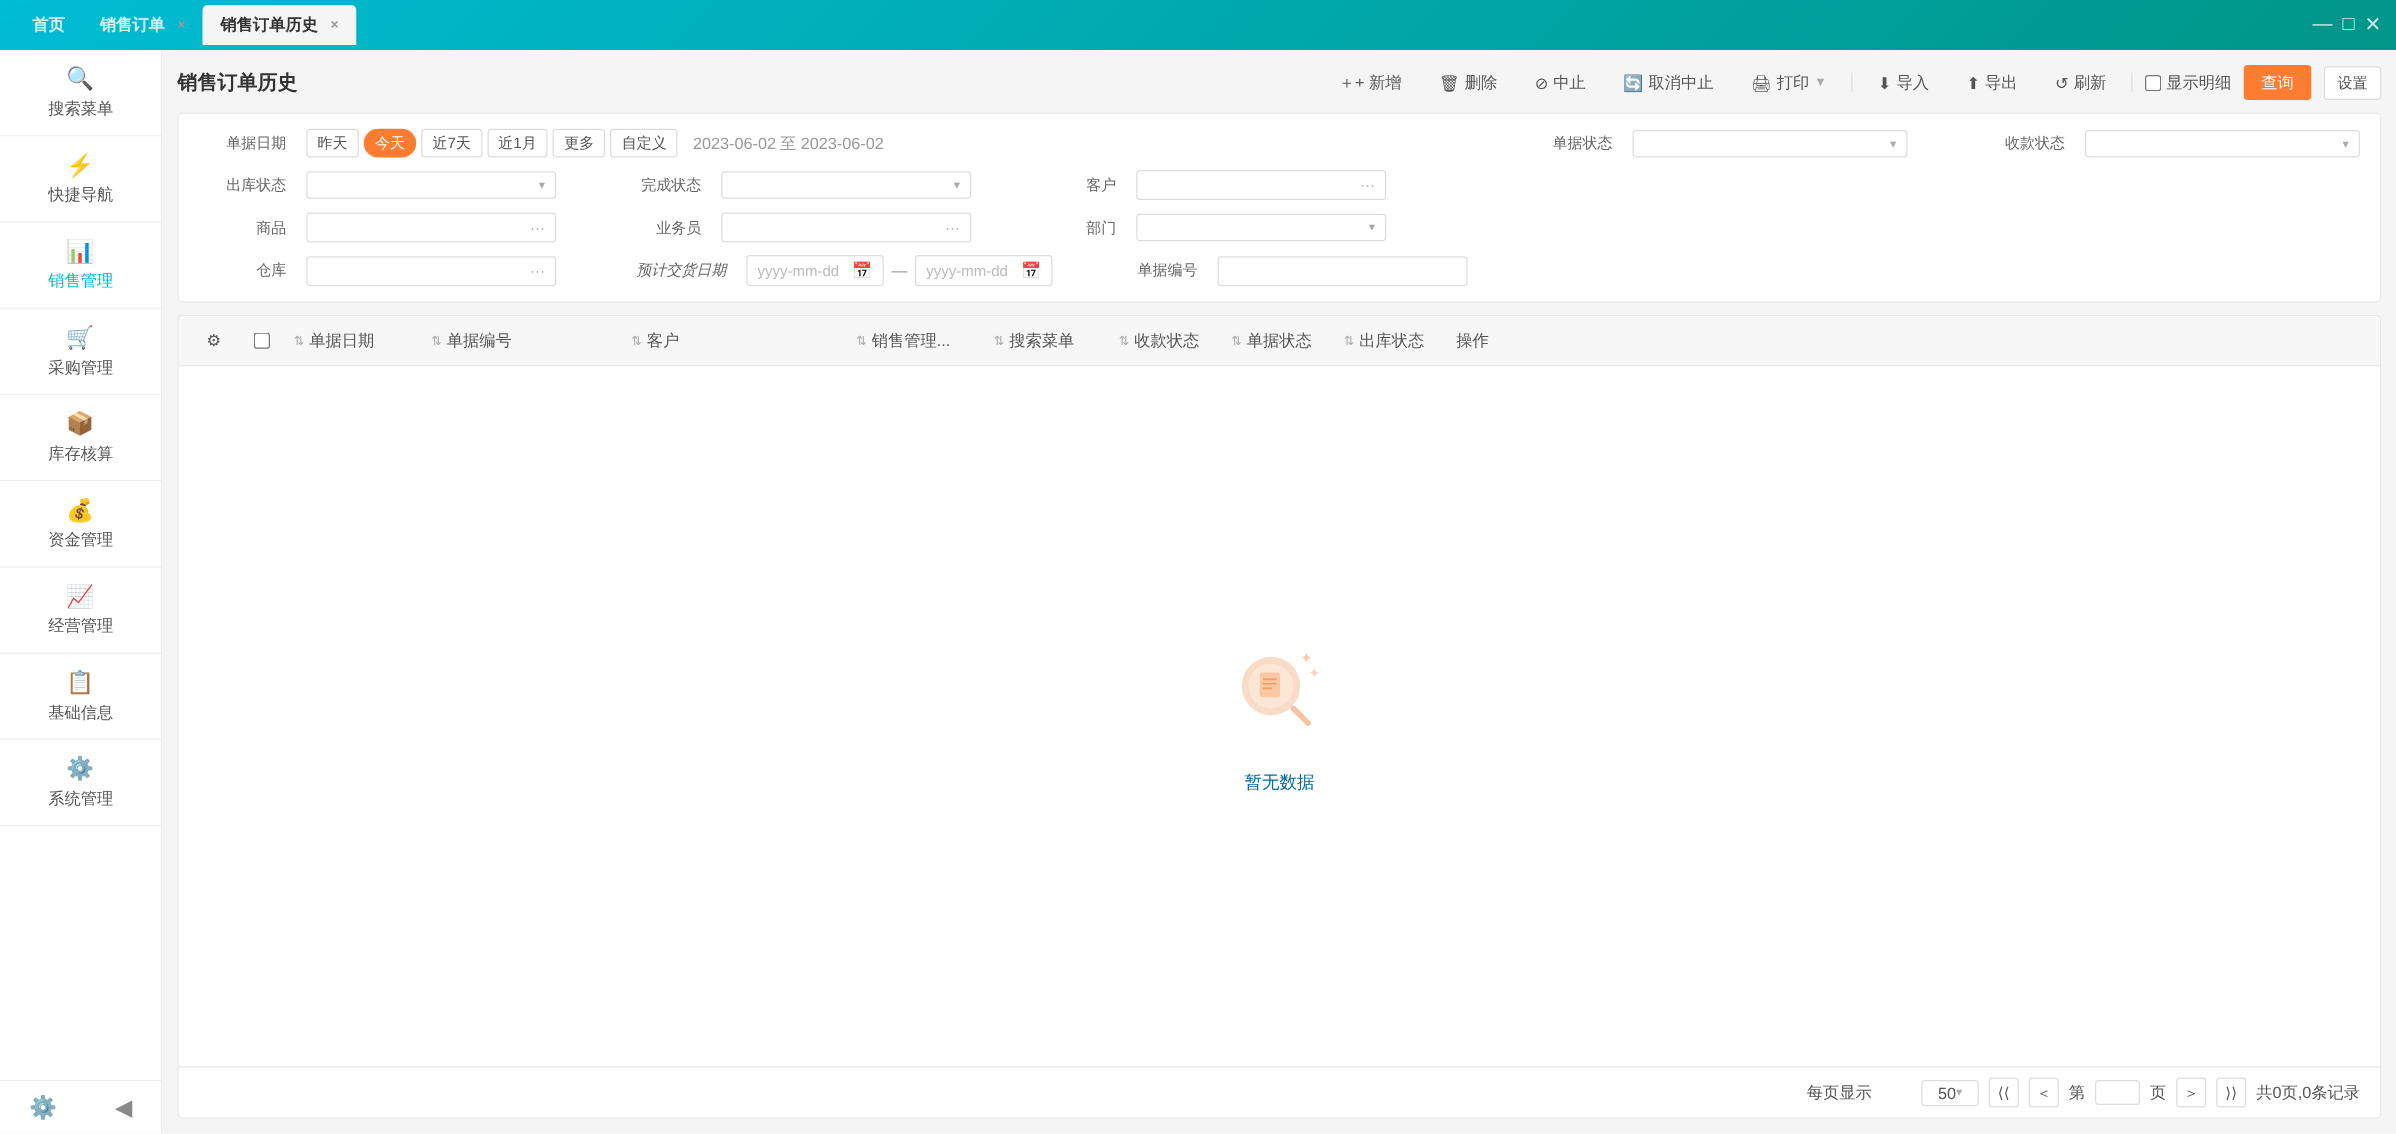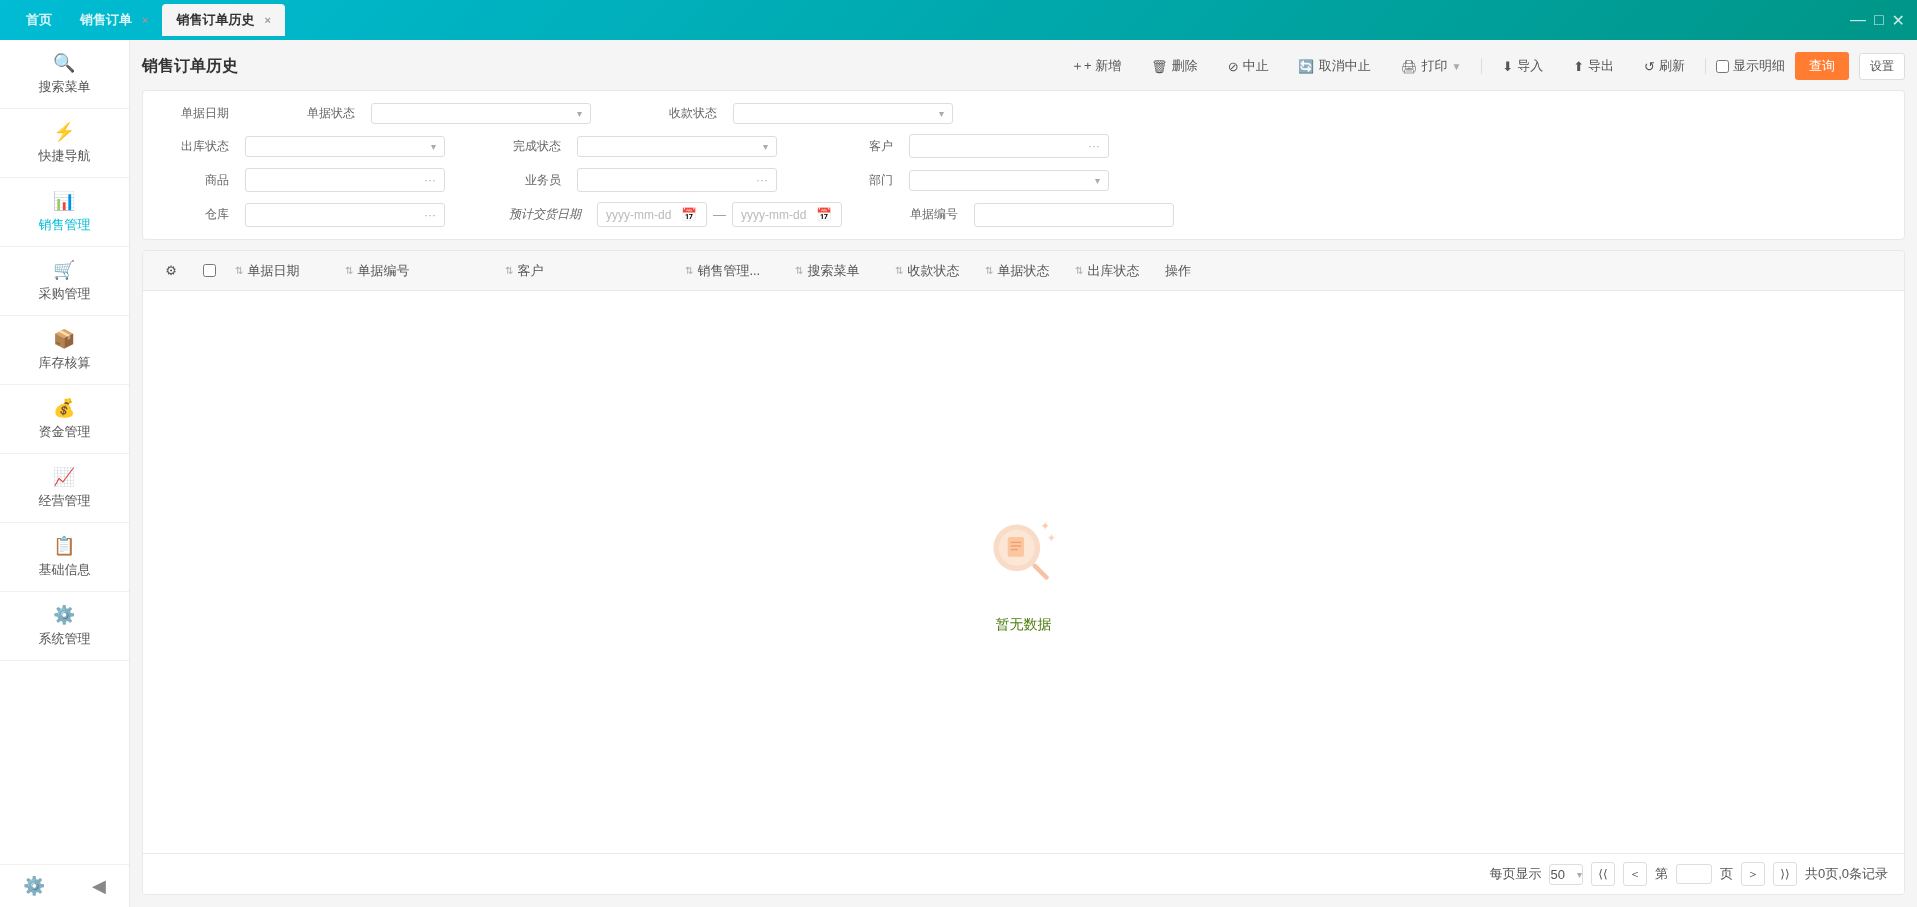--- a/index.html
+++ b/index.html
@@ -301,21 +301,21 @@
 
     .empty-state {
       flex: 1;
       display: flex;
       flex-direction: column;
       align-items: center;
       justify-content: center;
       gap: 16px;
     }
     .empty-text {
-      color: #4d7c0f;
+      color: #0369a1;
       font-size: 14px;
     }
 
     
     .empty-illustration {
       width: 90px;
       height: 90px;
       position: relative;
     }
     .empty-illustration svg { width: 100%; height: 100%; }
@@ -328,26 +328,27 @@
       align-items: center;
       justify-content: flex-end;
       gap: 8px;
       background: #fff;
       font-size: 12px;
       color: #555;
     }
     .pagination-select {
       border: 1px solid #ddd;
       border-radius: 3px;
-      padding: 2px 0;
-      font-size: 12px;
-      display: flex;
-      align-items: center;
-      gap: 12px;
-      cursor: pointer;
+      padding: 2px 12px;
+      font-size: 12px;
+      display: flex;
+      align-items: center;
+      gap: 0;
+      cursor: pointer;
+      margin-left: 32px;
     }
     .page-nav-btn {
       width: 24px;
       height: 24px;
       border: 1px solid #ddd;
       border-radius: 3px;
       display: flex;
       align-items: center;
       justify-content: center;
       cursor: pointer;
@@ -484,20 +485,35 @@
         </div>
         <button class="toolbar-btn-primary">查询</button>
         <button class="toolbar-btn-secondary">设置</button>
       </div>
     </div>
 
     <div class="filter-panel">
 
       <div class="filter-row">
         <span class="filter-label">单据日期</span>
+        <div class="filter-field">
+          <div class="date-quick-btns">
+            <button class="date-btn">昨天</button>
+            <button class="date-btn active">今天</button>
+            <button class="date-btn">近7天</button>
+            <button class="date-btn">近1月</button>
+            <button class="date-btn">更多</button>
+            <button class="date-btn">自定义</button>
+          </div>
+          <span class="date-range-text">
+            <span>2023-06-02</span>
+            <span> 至 </span>
+            <span>2023-06-02</span>
+          </span>
+        </div>
 
         <span class="filter-label" style="margin-left:40px;">单据状态</span>
         <div class="filter-select" style="min-width:220px;">
           <span style="color:#bbb;"></span>
           <span class="chevron-down">▾</span>
         </div>
 
         <span class="filter-label" style="margin-left:40px;">收款状态</span>
         <div class="filter-select" style="min-width:220px;">
           <span style="color:#bbb;"></span>

